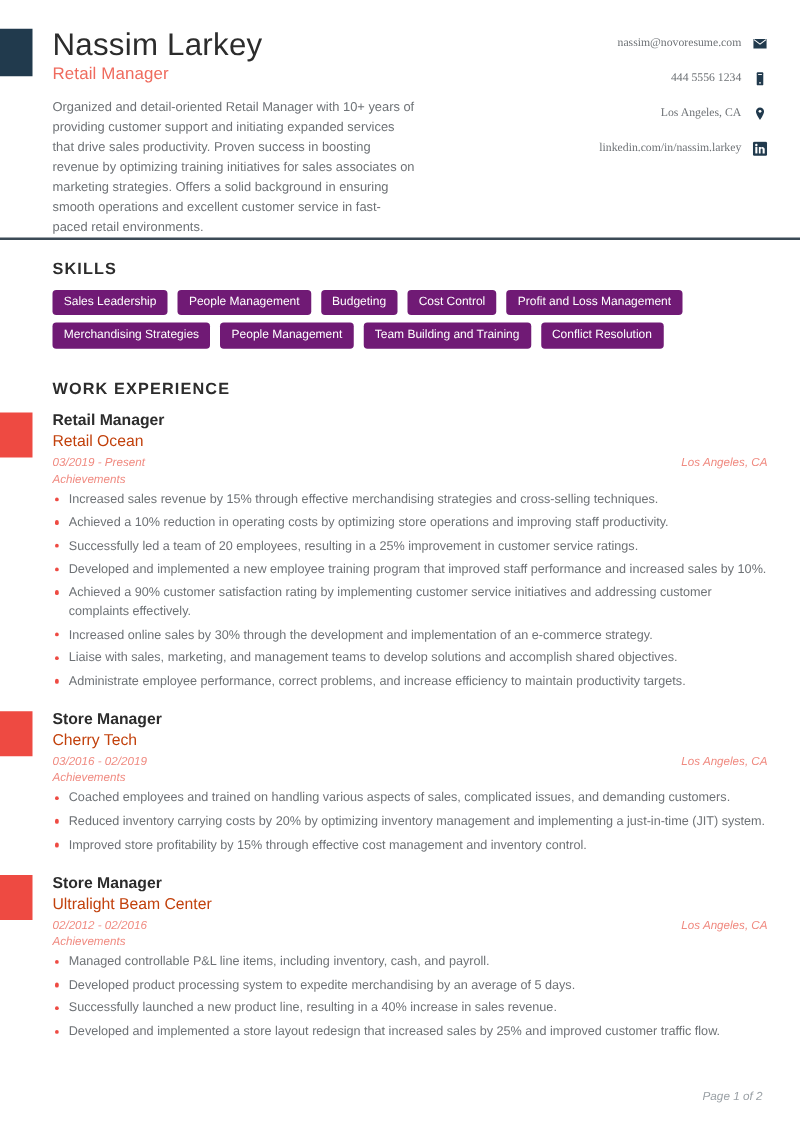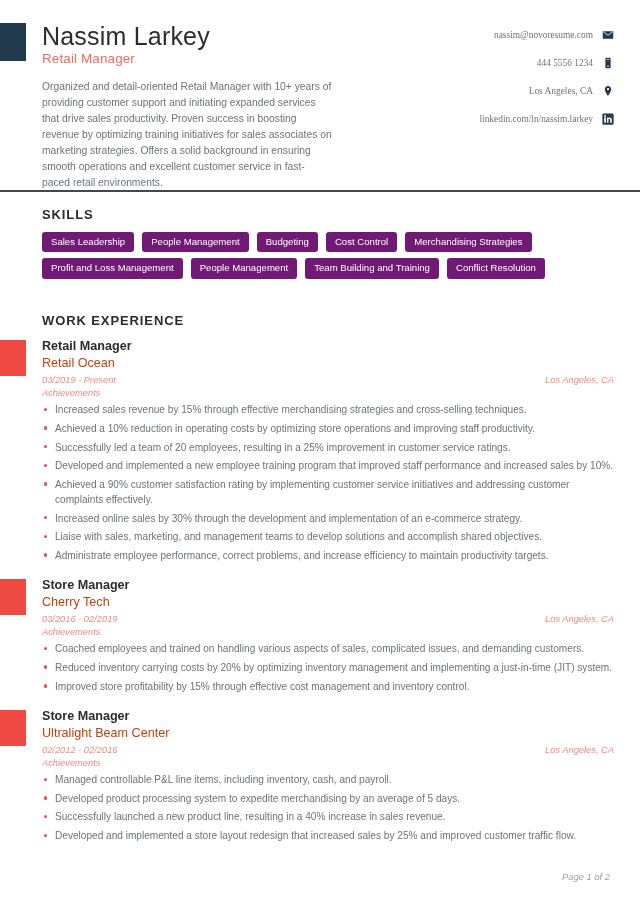--- a/index.html
+++ b/index.html
@@ -136,21 +136,21 @@
     color: #ffffff;
     font-size: 9.6px;
     line-height: 1;
     padding: 5px 9px 6px;
     border-radius: 3px;
     white-space: nowrap;
   }
 
   
   .work {
-    padding: 34px 26px 0 42px;
+    padding: 24px 26px 0 42px;
     position: relative;
   }
 
   .job {
     position: relative;
     margin-bottom: 14px;
   }
 
   .coral-block {
     position: absolute;
@@ -297,22 +297,22 @@
     <div class="header-rule"></div>
   </div>
 
   <div class="skills">
     <div class="section-title">SKILLS</div>
     <div class="tag-wrap">
       <span class="tag">Sales Leadership</span>
       <span class="tag">People Management</span>
       <span class="tag">Budgeting</span>
       <span class="tag">Cost Control</span>
+      <span class="tag">Profit and Loss Management</span>
       <span class="tag">Merchandising Strategies</span>
-      <span class="tag">Profit and Loss Management</span>
       <span class="tag">People Management</span>
       <span class="tag">Team Building and Training</span>
       <span class="tag">Conflict Resolution</span>
     </div>
   </div>
 
   <div class="work">
     <div class="section-title">WORK EXPERIENCE</div>
 
     <div class="job">

